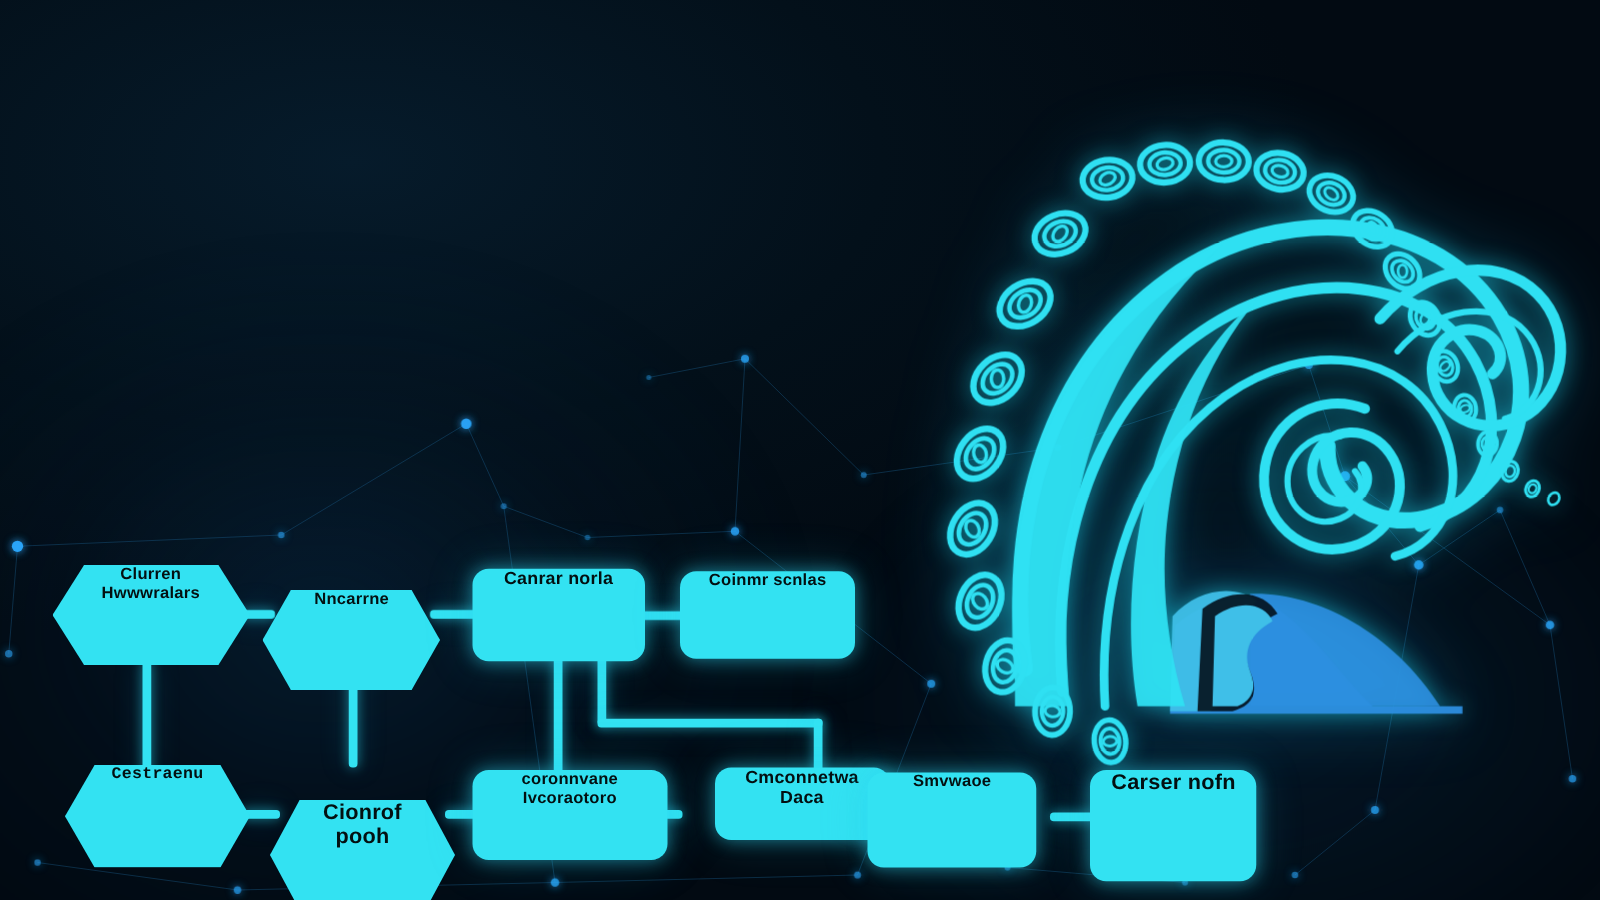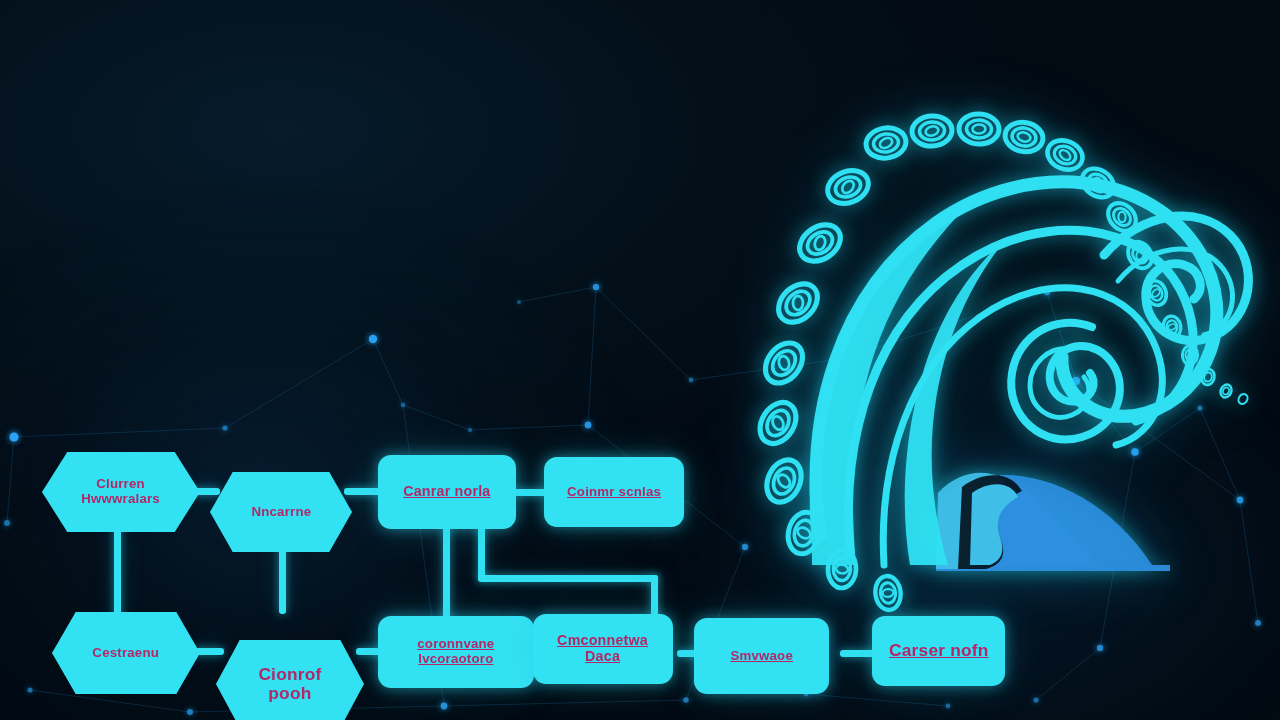--- a/index.html
+++ b/index.html
@@ -33,31 +33,31 @@
   }
   .net{position:absolute;inset:0;}
   
   .logo-wrap{
     position:absolute;left:700px;top:95px;width:560px;height:520px;
     filter:drop-shadow(0 0 9px rgba(30,216,240,.55)) drop-shadow(0 0 26px rgba(20,170,220,.32));
   }
   
   .node{
     position:absolute;
-    display:flex;align-items:center;justify-content:center;
+    display:flex;align-items:flex-start;justify-content:center;
     text-align:center;
-    color:#be185d;
+    color:#000000;
     background:#33e2f2;
     box-shadow:0 0 14px rgba(45,220,245,.50), 0 0 38px rgba(40,190,225,.22);
     line-height:1.12;
     letter-spacing:.2px;
     box-sizing:border-box;
     padding:0 8px;
   }
-  .node.rect{border-radius:13px;text-decoration:underline;}
+  .node.rect{border-radius:13px;}
   .node.hex{
     clip-path:polygon(16% 0%, 84% 0%, 100% 50%, 84% 100%, 16% 100%, 0% 50%);
     border-radius:0;
   }
   .node .lbl{
     display:block;
     filter:blur(.55px);
     font-weight:600;
     opacity:.93;
     transform:scaleX(1.02);
@@ -346,48 +346,48 @@
       <div class="node rect" style="left: 378px; top: 455px; width: 138px; height: 74px; font-size: 14px;">
         <div>
           <span class="lbl">Canrar norla</span>
         </div>
       </div>
       <div class="node rect" style="left: 544px; top: 457px; width: 140px; height: 70px; font-size: 13px;">
         <div>
           <span class="lbl">Coinmr scnlas</span>
         </div>
       </div>
-      <div class="node hex" style="left: 52px; top: 612px; width: 148px; height: 82px; font-size: 13px;">
+      <div class="node hex" style="left: 52px; top: 612px; width: 148px; height: 82px; font-size: 13px; font-family: Liberation Mono, monospace;">
         <div>
           <span class="lbl">Cestraenu</span>
         </div>
       </div>
       <div class="node hex" style="left: 216px; top: 640px; width: 148px; height: 88px; font-size: 17px;">
         <div>
           <span class="lbl">Cionrof</span>
           <span class="lbl">pooh</span>
         </div>
       </div>
       <div class="node rect" style="left: 378px; top: 616px; width: 156px; height: 72px; font-size: 13px;">
         <div>
           <span class="lbl">coronnvane</span>
           <span class="lbl">Ivcoraotoro</span>
         </div>
       </div>
-      <div class="node rect" style="left: 533px; top: 614px; width: 140px; height: 70px; font-size: 14px;">
+      <div class="node rect" style="left: 572px; top: 614px; width: 140px; height: 58px; font-size: 14px;">
         <div>
           <span class="lbl">Cmconnetwa</span>
           <span class="lbl">Daca</span>
         </div>
       </div>
       <div class="node rect" style="left: 694px; top: 618px; width: 135px; height: 76px; font-size: 13px;">
         <div>
           <span class="lbl">Smvwaoe</span>
         </div>
       </div>
-      <div class="node rect" style="left: 872px; top: 616px; width: 133px; height: 70px; font-size: 17px;">
+      <div class="node rect" style="left: 872px; top: 616px; width: 133px; height: 89px; font-size: 17px;">
         <div>
           <span class="lbl">Carser nofn</span>
         </div>
       </div>
     </div>
 
 </div>
 
 </body></html>

